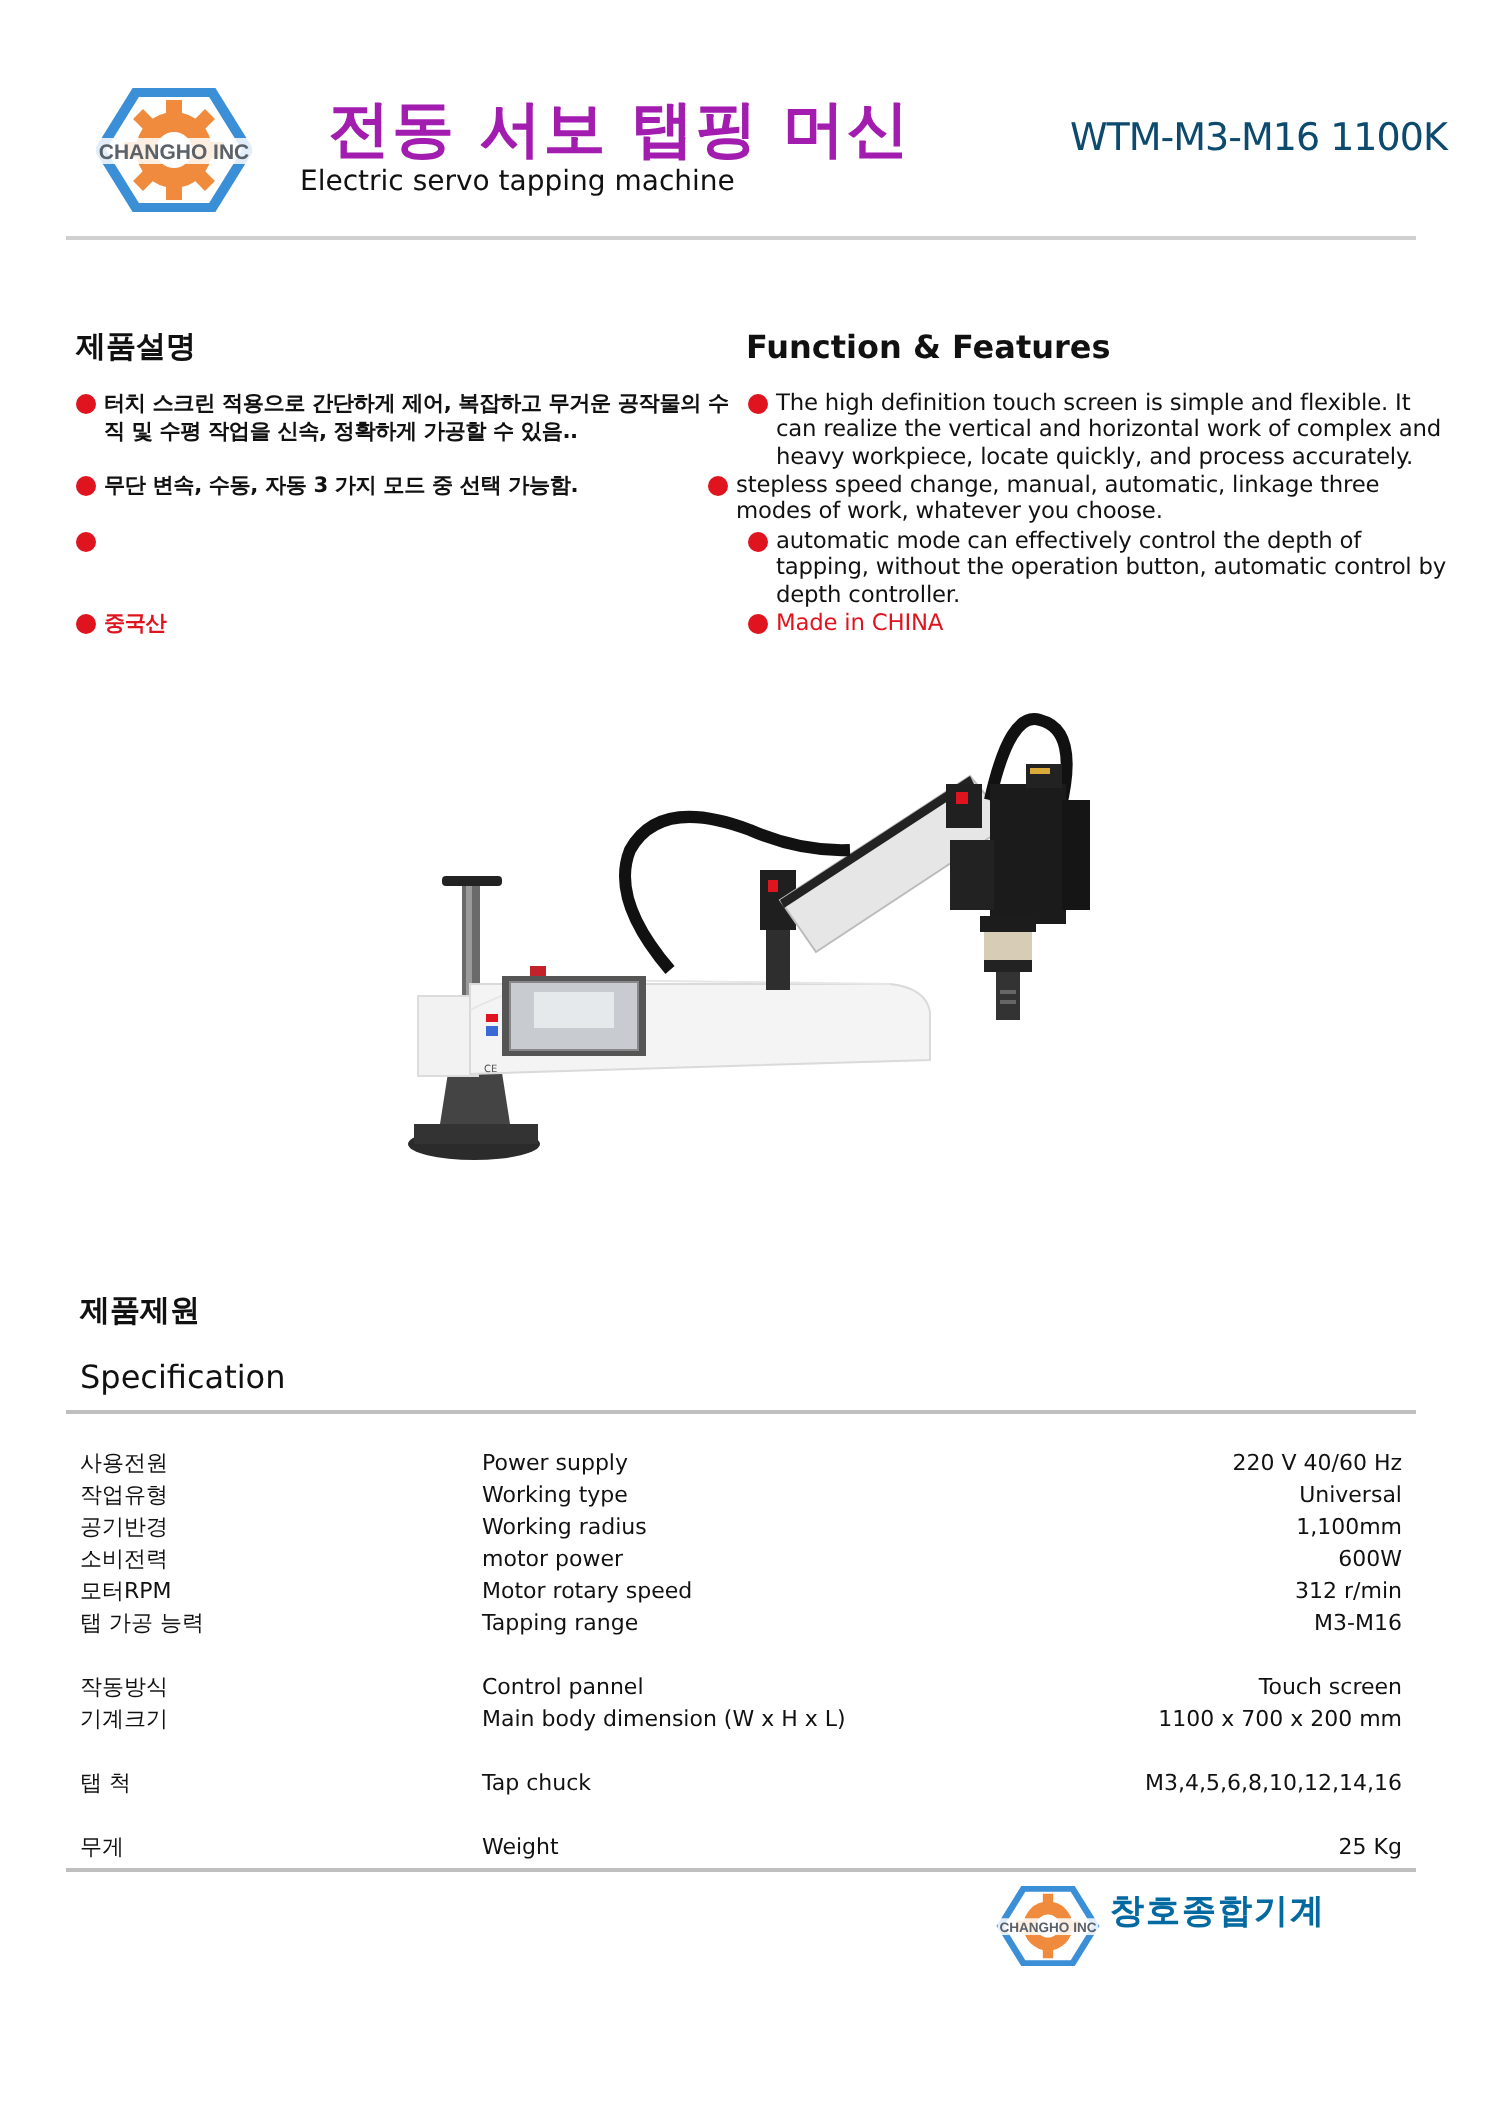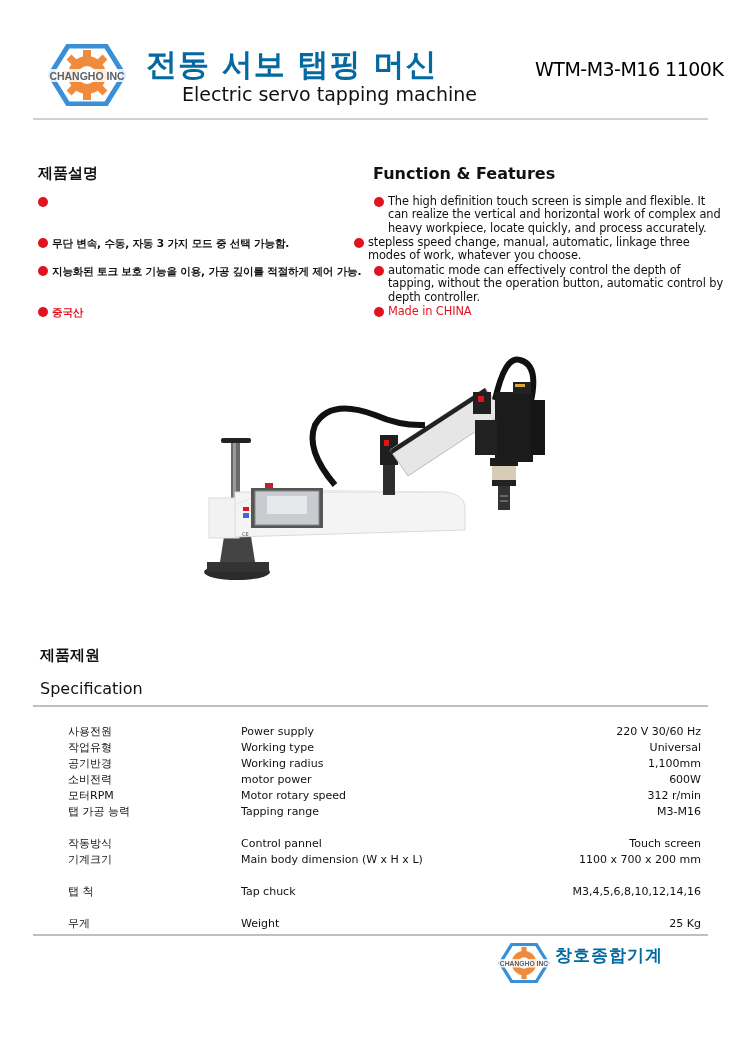--- a/index.html
+++ b/index.html
@@ -3,43 +3,43 @@
 <meta charset="utf-8">
 <style>
   * { box-sizing: border-box; margin: 0; padding: 0; }
   html, body { width: 743px; height: 1051px; background: #ffffff; overflow: hidden; }
   body { position: relative; font-family: "DejaVu Sans", "Liberation Sans", sans-serif; color: #111; }
 
   .abs { position: absolute; }
 
   
   .logo { left: 48px; top: 44px; width: 78px; height: 62px; }
-  .title-ko { left: 146px; top: 44px; font-size: 31px; font-weight: bold; letter-spacing: 1px; color: #0369a1; white-space: nowrap; }
-  .title-en { left: 150px; top: 83px; font-size: 19px; color: #111; white-space: nowrap; margin-left: 32px; }
-  .model { left: 535px; top: 58px; font-size: 19px; color: #000000; white-space: nowrap; letter-spacing: -0.5px; }
+  .title-ko { left: 164px; top: 44px; font-size: 31px; font-weight: bold; letter-spacing: 1px; color: #a21caf; white-space: nowrap; }
+  .title-en { left: 150px; top: 83px; font-size: 14px; color: #111; white-space: nowrap; }
+  .model { left: 535px; top: 58px; font-size: 19px; color: #0c4a6e; white-space: nowrap; letter-spacing: -0.5px; }
   .hr-top { left: 33px; top: 118px; width: 675px; height: 2px; background: #d0d0d0; }
 
   
   .sec-ko { left: 38px; top: 164px; font-size: 15px; font-weight: bold; }
   .sec-en { left: 373px; top: 164px; font-size: 16px; font-weight: bold; }
   .bullet { position: absolute; padding-left: 14px; }
   .bullet .dot { position: absolute; left: 0; top: 2px; width: 10px; height: 10px; border-radius: 50%; background: #e0141e; }
   .bullet.red { color: #e0141e; }
   .ko-b { font-size: 10.6px; font-weight: bold; line-height: 14px; letter-spacing: -0.2px; }
   .en-b { font-size: 11.4px; line-height: 13.4px; letter-spacing: -0.1px; }
 
   
   .machine { left: 195px; top: 330px; width: 370px; height: 260px; }
 
   
   .spec-ko { left: 40px; top: 646px; font-size: 15px; font-weight: bold; }
   .spec-en { left: 40px; top: 679px; font-size: 16px; }
   .hr-spec { left: 33px; top: 705px; width: 675px; height: 1.5px; background: #bfbfbf; }
   .spec-row { position: absolute; left: 40px; width: 661px; font-size: 11px; height: 16px; line-height: 16px; }
-  .spec-row .c-ko { position: absolute; left: 0; margin-left: 28px; }
+  .spec-row .c-ko { position: absolute; left: 0; }
   .spec-row .c-en { position: absolute; left: 201px; }
   .spec-row .c-val { position: absolute; right: 0; text-align: right; }
   .hr-bot { left: 33px; top: 934px; width: 675px; height: 1.5px; background: #bfbfbf; }
 
   
   .foot-logo { left: 498px; top: 943px; width: 52px; height: 40px; }
   .foot-text { left: 555px; top: 944px; font-size: 17px; font-weight: bold; color: #0369a1; letter-spacing: 1px; white-space: nowrap; }
 </style>
 </head>
 <body>
@@ -67,28 +67,28 @@
 <div class="abs title-ko">전동 서보 탭핑 머신</div>
 <div class="abs title-en">Electric servo tapping machine</div>
 <div class="abs model">WTM-M3-M16 1100K</div>
 <div class="abs hr-top"></div>
 
 <div class="abs sec-ko">제품설명</div>
 <div class="abs sec-en">Function &amp; Features</div>
 
 <div class="bullet ko-b" style="left:38px; top:195px; width:330px;">
   <span class="dot"></span>
+  <span>터치 스크린 적용으로 간단하게 제어, 복잡하고 무거운 공작물의 수직 및 수평 작업을 신속, 정확하게 가공할 수 있음..</span>
 </div>
 <div class="bullet ko-b" style="left:38px; top:236px; width:330px;">
   <span class="dot"></span>
   <span>무단 변속, 수동, 자동 3 가지 모드 중 선택 가능함.</span>
 </div>
 <div class="bullet ko-b" style="left:38px; top:264px; width:330px;">
   <span class="dot"></span>
-  <span>지능화된 토크 보호 기능을 이용, 가공 깊이를 적절하게 제어 가능.</span>
 </div>
 <div class="bullet ko-b red" style="left:38px; top:305px; width:330px;">
   <span class="dot"></span>
   <span>중국산</span>
 </div>
 
 <div class="bullet en-b" style="left:374px; top:195px; width:350px;">
   <span class="dot"></span>
   <span>The high definition touch screen is simple and flexible. It can realize the vertical and horizontal work of complex and heavy workpiece, locate quickly, and process accurately.</span>
 </div>
@@ -157,21 +157,21 @@
   </svg>
 </div>
 
 <div class="abs spec-ko">제품제원</div>
 <div class="abs spec-en">Specification</div>
 <div class="abs hr-spec"></div>
 
 <div class="spec-row" style="top:724px;">
   <span class="c-ko">사용전원</span>
   <span class="c-en">Power supply</span>
-  <span class="c-val">220 V 30/60 Hz</span>
+  <span class="c-val">220 V 40/60 Hz</span>
 </div>
 <div class="spec-row" style="top:740px;">
   <span class="c-ko">작업유형</span>
   <span class="c-en">Working type</span>
   <span class="c-val">Universal</span>
 </div>
 <div class="spec-row" style="top:756px;">
   <span class="c-ko">공기반경</span>
   <span class="c-en">Working radius</span>
   <span class="c-val">1,100mm</span>

